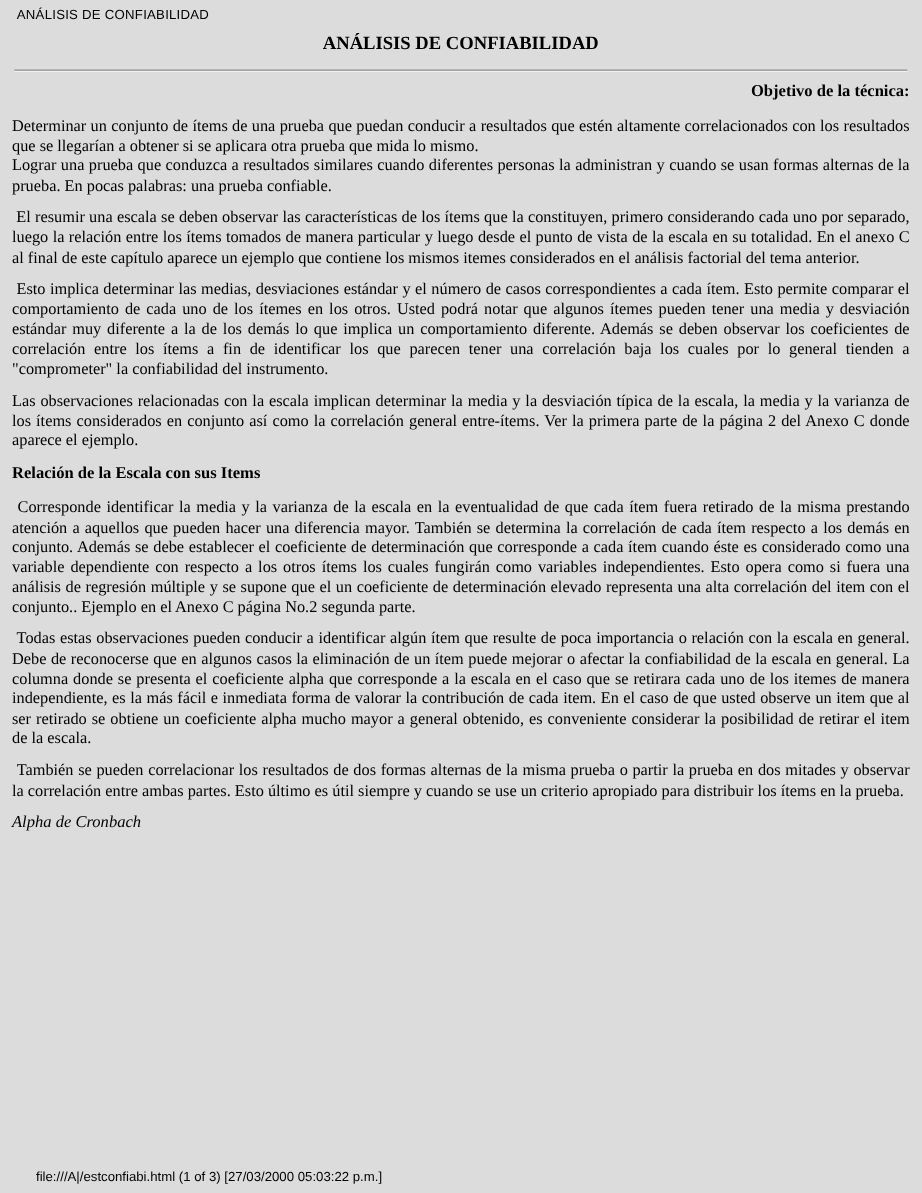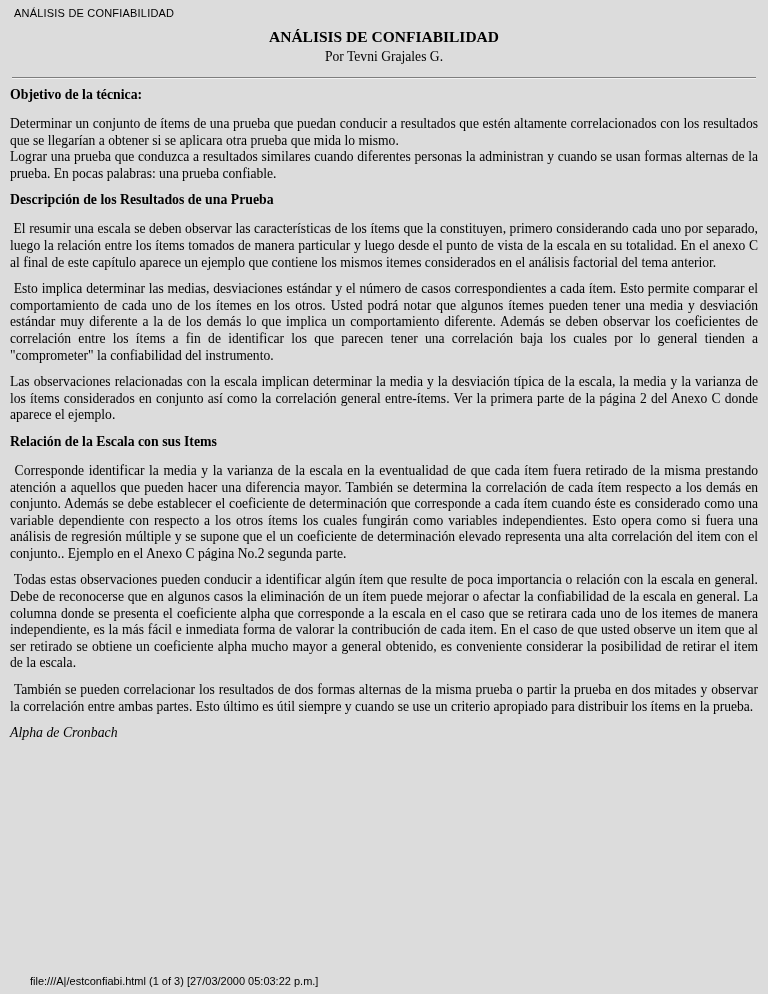--- a/index.html
+++ b/index.html
@@ -40,21 +40,21 @@
     border: none;
     border-top: 1px solid #7e7e7e;
     border-bottom: 1px solid #f2f2f2;
     height: 0;
   }
   h2.heading {
     font-size: 13.8px;
     margin: 8px 0 13px 0;
     font-weight: bold;
   }
-  h2.heading.left   { text-align: left; }
+  h2.heading.left   { text-align: right; }
   h2.heading.center { }
   h2.heading.italic { font-style: italic; font-weight: normal; }
   p.para {
     font-size: 13.6px;
     line-height: 16.6px;
     margin: 0 0 10px 0;
     text-align: justify;
     white-space: pre-line;
   }
   .print-footer {
@@ -65,27 +65,25 @@
     font-size: 11px;
   }
 </style>
 </head>
 <body>
 
 <div class="print-header">ANÁLISIS DE CONFIABILIDAD</div>
 
 <div class="doc">
   <h1 class="title">ANÁLISIS DE CONFIABILIDAD</h1>
-  <div class="byline">Por Tevni Grajales G.</div>
   <hr class="rule">
   <div id="sections">
       <h2 class="heading left bold">Objetivo de la técnica:</h2>
       <p class="para">Determinar un conjunto de ítems de una prueba que puedan conducir a resultados que estén altamente correlacionados con los resultados que se llegarían a obtener si se aplicara otra prueba que mida lo mismo.
 Lograr una prueba que conduzca a resultados similares cuando diferentes personas la administran y cuando se usan formas alternas de la prueba. En pocas palabras: una prueba confiable.</p>
-      <h2 class="heading left bold">Descripción de los Resultados de una Prueba</h2>
       <p class="para">&nbsp;El resumir una escala se deben observar las características de los ítems que la constituyen, primero considerando cada uno por separado, luego la relación entre los ítems tomados de manera particular y luego desde el punto de vista de la escala en su totalidad. En el anexo C al final de este capítulo aparece un ejemplo que contiene los mismos itemes considerados en el análisis factorial del tema anterior.</p>
       <p class="para">&nbsp;Esto implica determinar las medias, desviaciones estándar y el número de casos correspondientes a cada ítem. Esto permite comparar el comportamiento de cada uno de los ítemes en los otros. Usted podrá notar que algunos ítemes pueden tener una media y desviación estándar muy diferente a la de los demás lo que implica un comportamiento diferente. Además se deben observar los coeficientes de correlación entre los ítems a fin de identificar los que parecen tener una correlación baja los cuales por lo general tienden a "comprometer" la confiabilidad del instrumento.</p>
       <p class="para">Las observaciones relacionadas con la escala implican determinar la media y la desviación típica de la escala, la media y la varianza de los ítems considerados en conjunto así como la correlación general entre-ítems. Ver la primera parte de la página 2 del Anexo C donde aparece el ejemplo.</p>
       <h2 class="heading center bold">Relación de la Escala con sus Items</h2>
       <p class="para">&nbsp;Corresponde identificar la media y la varianza de la escala en la eventualidad de que cada ítem fuera retirado de la misma prestando atención a aquellos que pueden hacer una diferencia mayor. También se determina la correlación de cada ítem respecto a los demás en conjunto. Además se debe establecer el coeficiente de determinación que corresponde a cada ítem cuando éste es considerado como una variable dependiente con respecto a los otros ítems los cuales fungirán como variables independientes. Esto opera como si fuera una análisis de regresión múltiple y se supone que el un coeficiente de determinación elevado representa una alta correlación del item con el conjunto.. Ejemplo en el Anexo C página No.2 segunda parte.</p>
       <p class="para">&nbsp;Todas estas observaciones pueden conducir a identificar algún ítem que resulte de poca importancia o relación con la escala en general. Debe de reconocerse que en algunos casos la eliminación de un ítem puede mejorar o afectar la confiabilidad de la escala en general. La columna donde se presenta el coeficiente alpha que corresponde a la escala en el caso que se retirara cada uno de los itemes de manera independiente, es la más fácil e inmediata forma de valorar la contribución de cada item. En el caso de que usted observe un item que al ser retirado se obtiene un coeficiente alpha mucho mayor a general obtenido, es conveniente considerar la posibilidad de retirar el item de la escala.</p>
       <p class="para">&nbsp;También se pueden correlacionar los resultados de dos formas alternas de la misma prueba o partir la prueba en dos mitades y observar la correlación entre ambas partes. Esto último es útil siempre y cuando se use un criterio apropiado para distribuir los ítems en la prueba.</p>
       <h2 class="heading center italic">Alpha de Cronbach</h2>
     </div>
 </div>

